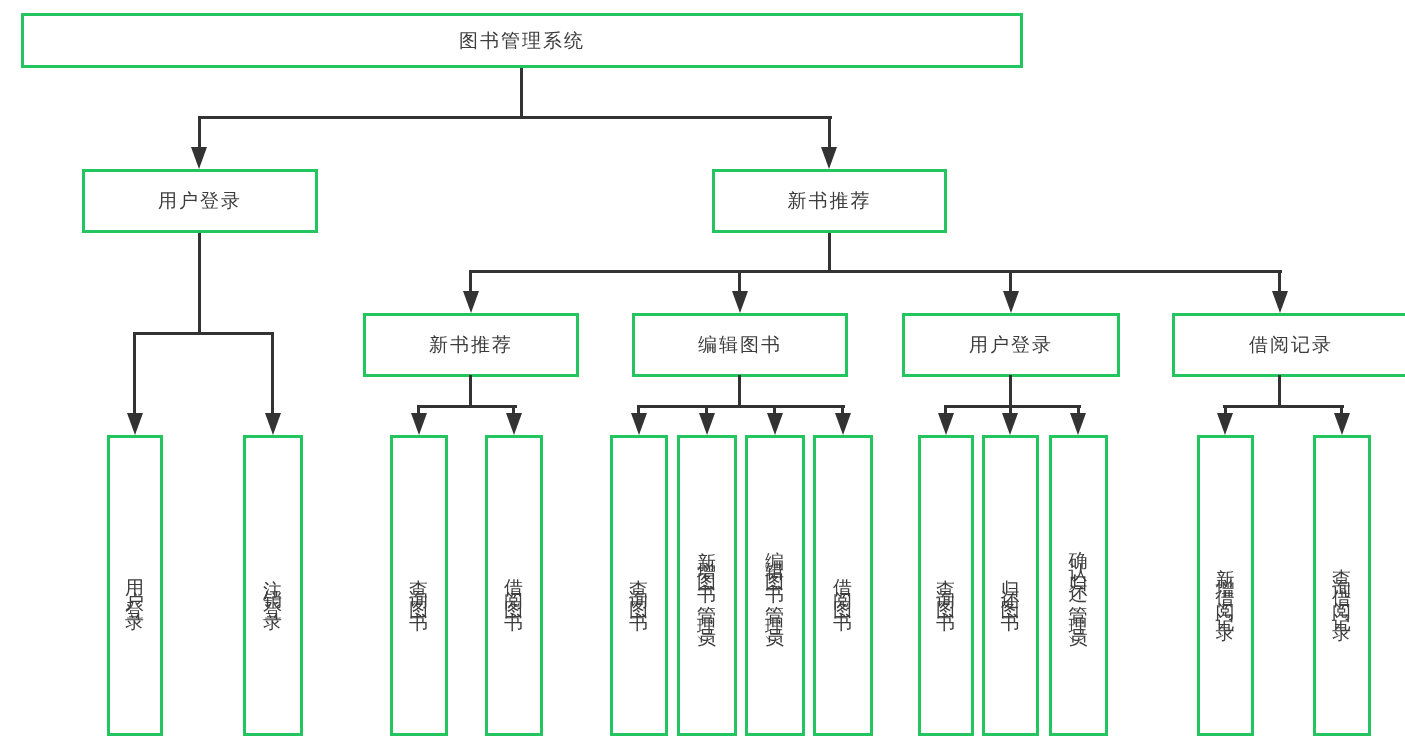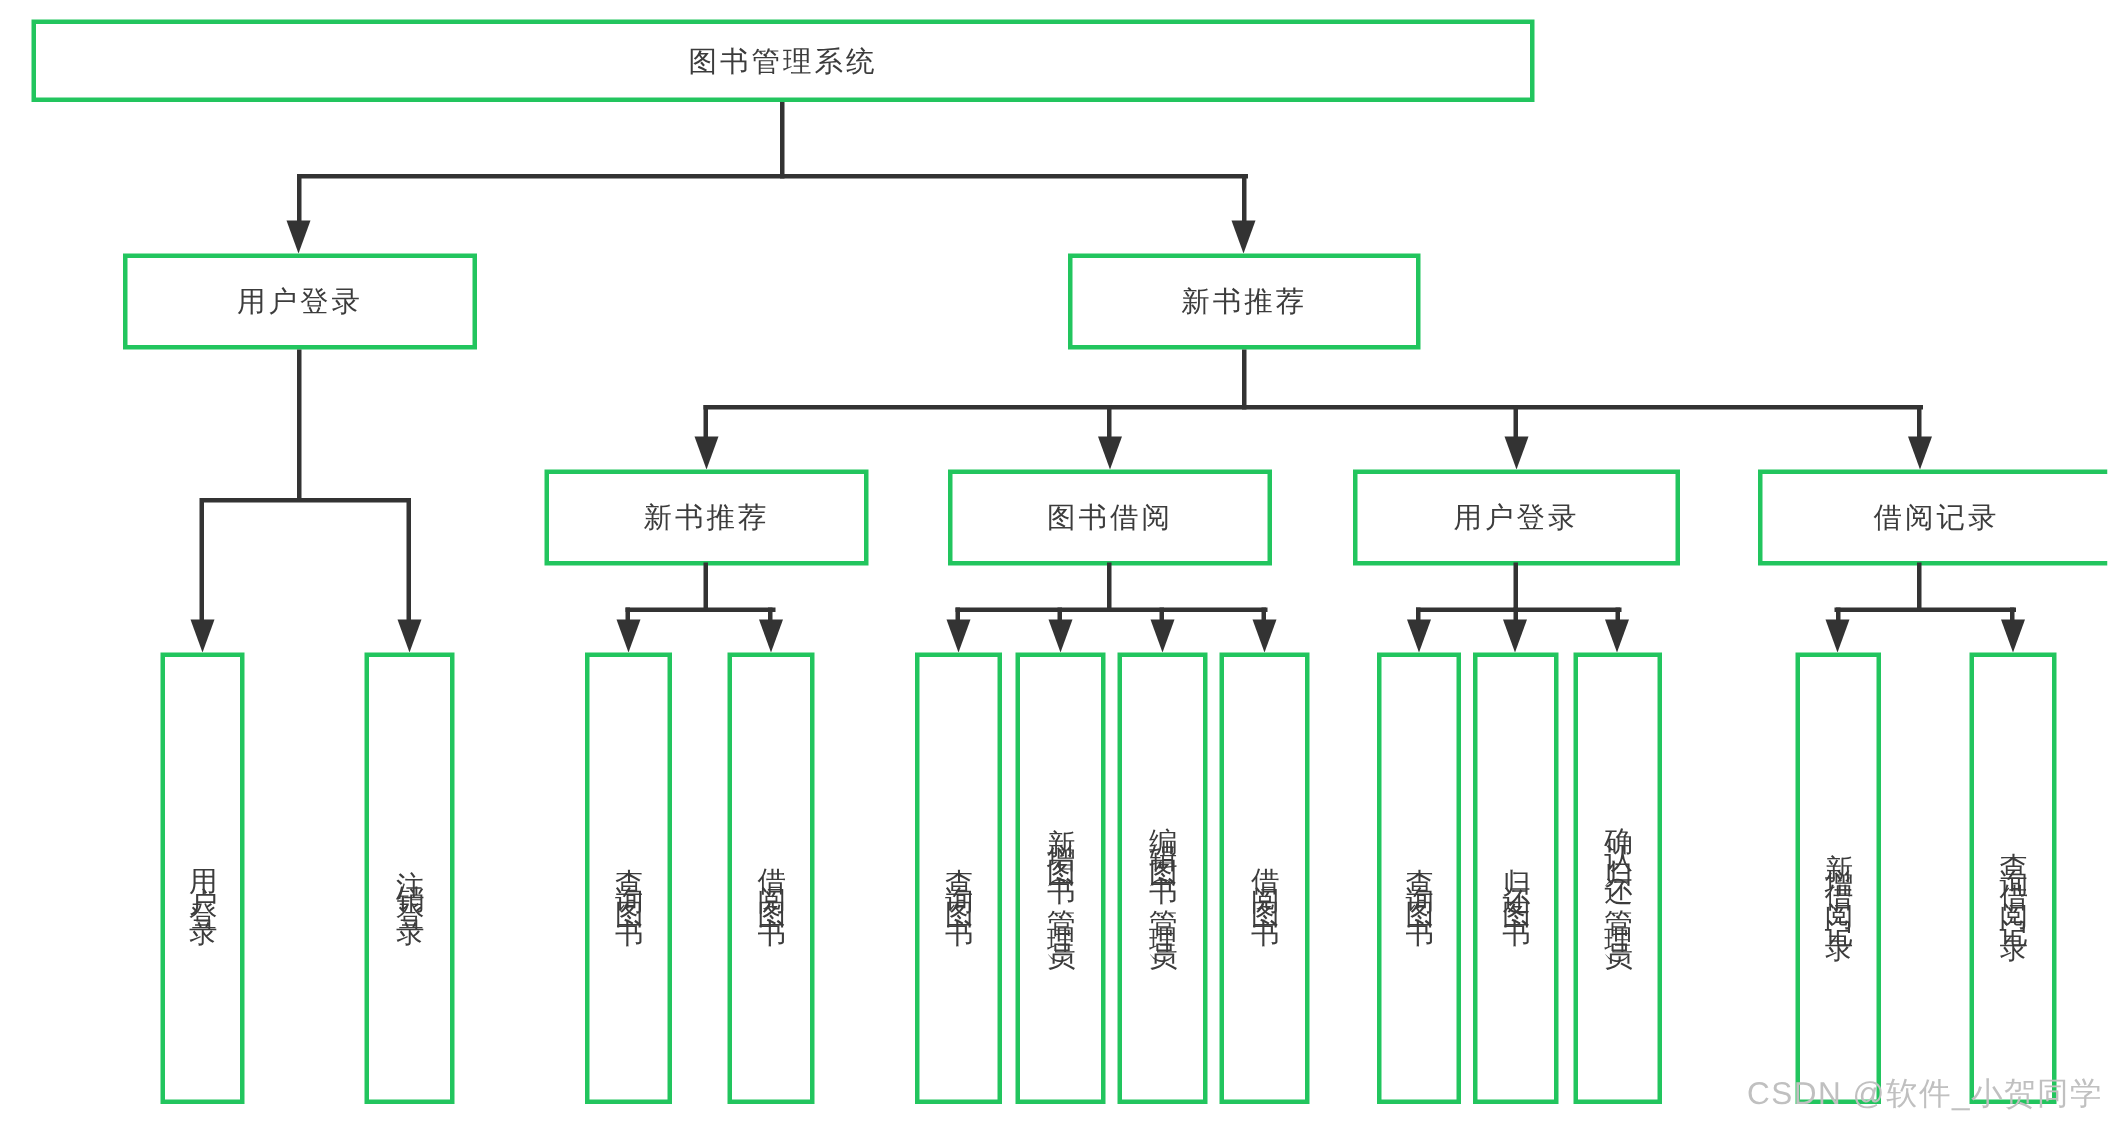--- a/index.html
+++ b/index.html
@@ -88,21 +88,21 @@
   <div class="arw" style="left:732px;top:291px"></div>
   <div class="ln" style="left:1009px;top:270px;width:3px;height:25px"></div>
   <div class="arw" style="left:1003px;top:291px"></div>
   <div class="ln" style="left:1278px;top:270px;width:3px;height:25px"></div>
   <div class="arw" style="left:1272px;top:291px"></div>
 
   <div class="box hbox" style="left:363px;top:313px;width:216px;height:64px">
     <span>新书推荐</span>
   </div>
   <div class="box hbox" style="left:632px;top:313px;width:216px;height:64px">
-    <span>图书借阅</span>
+    <span>编辑图书</span>
   </div>
   <div class="box hbox" style="left:902px;top:313px;width:218px;height:64px">
     <span>用户登录</span>
   </div>
   <div class="box hbox" style="left:1172px;top:313px;width:238px;height:64px">
     <span>借阅记录</span>
   </div>
 
   <div class="ln" style="left:469px;top:375px;width:3px;height:32px"></div>
   <div class="ln" style="left:417px;top:405px;width:100px;height:3px"></div>
@@ -175,15 +175,14 @@
     <span>确认归还（管理员）</span>
   </div>
 
   <div class="box vbox" style="left:1197px;top:435px;width:57px;height:301px">
     <span>新增借阅记录</span>
   </div>
   <div class="box vbox" style="left:1313px;top:435px;width:58px;height:301px">
     <span>查询借阅记录</span>
   </div>
 
-  <div class="watermark">CSDN @软件_小贺同学</div>
 
 </div>
 
 </body></html>

